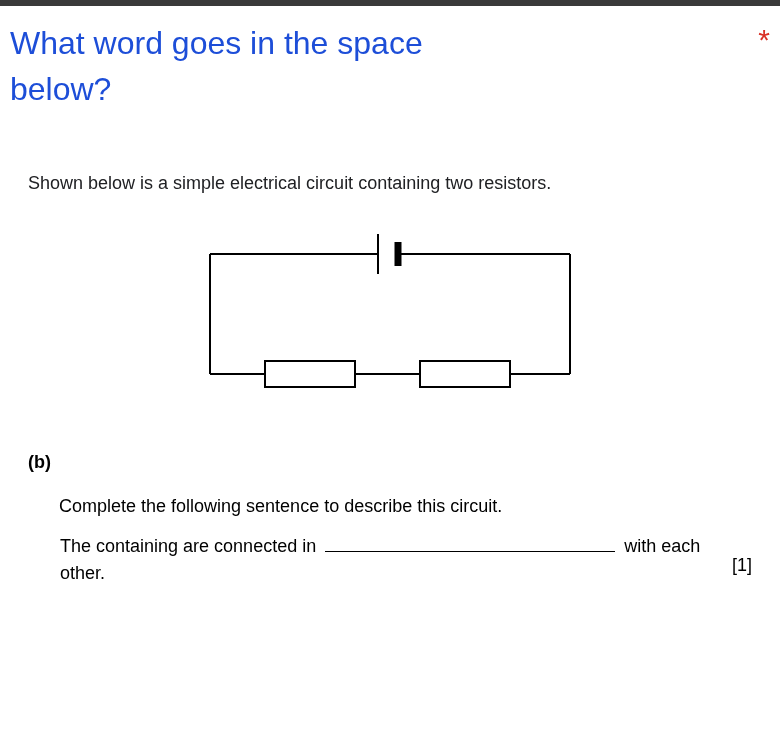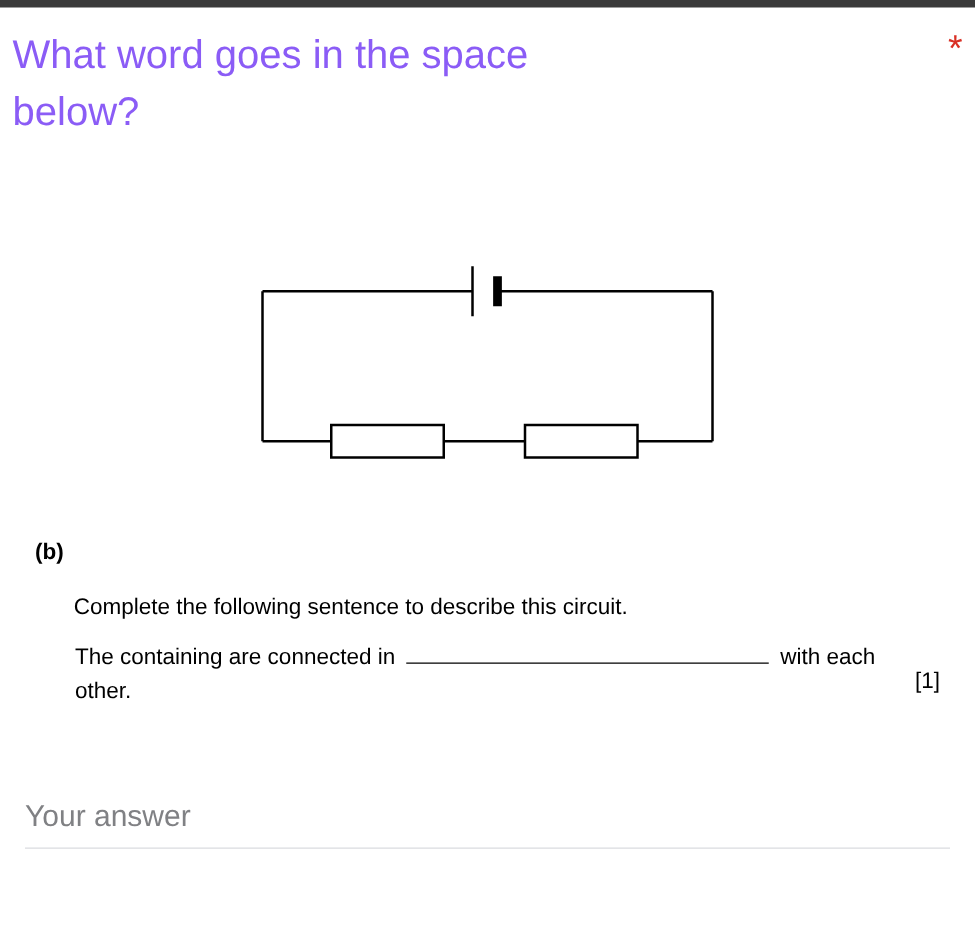--- a/index.html
+++ b/index.html
@@ -20,21 +20,21 @@
       padding: 14px 10px 20px 10px;
     }
     .header-row {
       display: flex;
       justify-content: space-between;
       align-items: flex-start;
       margin-bottom: 30px;
     }
     .question-title {
       font-size: 32px;
-      color: #8b5cf6;
+      color: #1d4ed8;
       line-height: 1.45;
       font-weight: 400;
       max-width: 500px;
     }
     .meta {
       display: flex;
       align-items: flex-start;
       gap: 8px;
       margin-top: 5px;
     }
@@ -127,20 +127,21 @@
 
   <div class="header-row">
     <div class="question-title">What word goes in the space below?</div>
     <div class="meta">
       <span class="required-asterisk">*</span>
     </div>
   </div>
 
   <div class="content-area">
 
+    <div class="intro-text">Shown below is a simple electrical circuit containing two resistors.</div>
 
     <div class="circuit-container">
       <svg width="440" height="180" viewBox="0 0 440 180">
         <g stroke="#000" stroke-width="2" fill="none">
 
           <line x1="40" y1="30" x2="208" y2="30"></line>
 
           <line x1="228" y1="30" x2="400" y2="30"></line>
 
           <line x1="208" y1="10" x2="208" y2="50" stroke-width="2"></line>
@@ -175,17 +176,14 @@
           <span>The containing are connected in</span>
           <span class="blank-line"></span>
           <span>with each other.</span>
         </div>
         <div class="marks">[1]</div>
       </div>
     </div>
 
   </div>
 
-  <div class="answer-section">
-    <input type="text" class="answer-input" placeholder="Your answer" style="">
-  </div>
 
 </div>
 
 </body></html>

